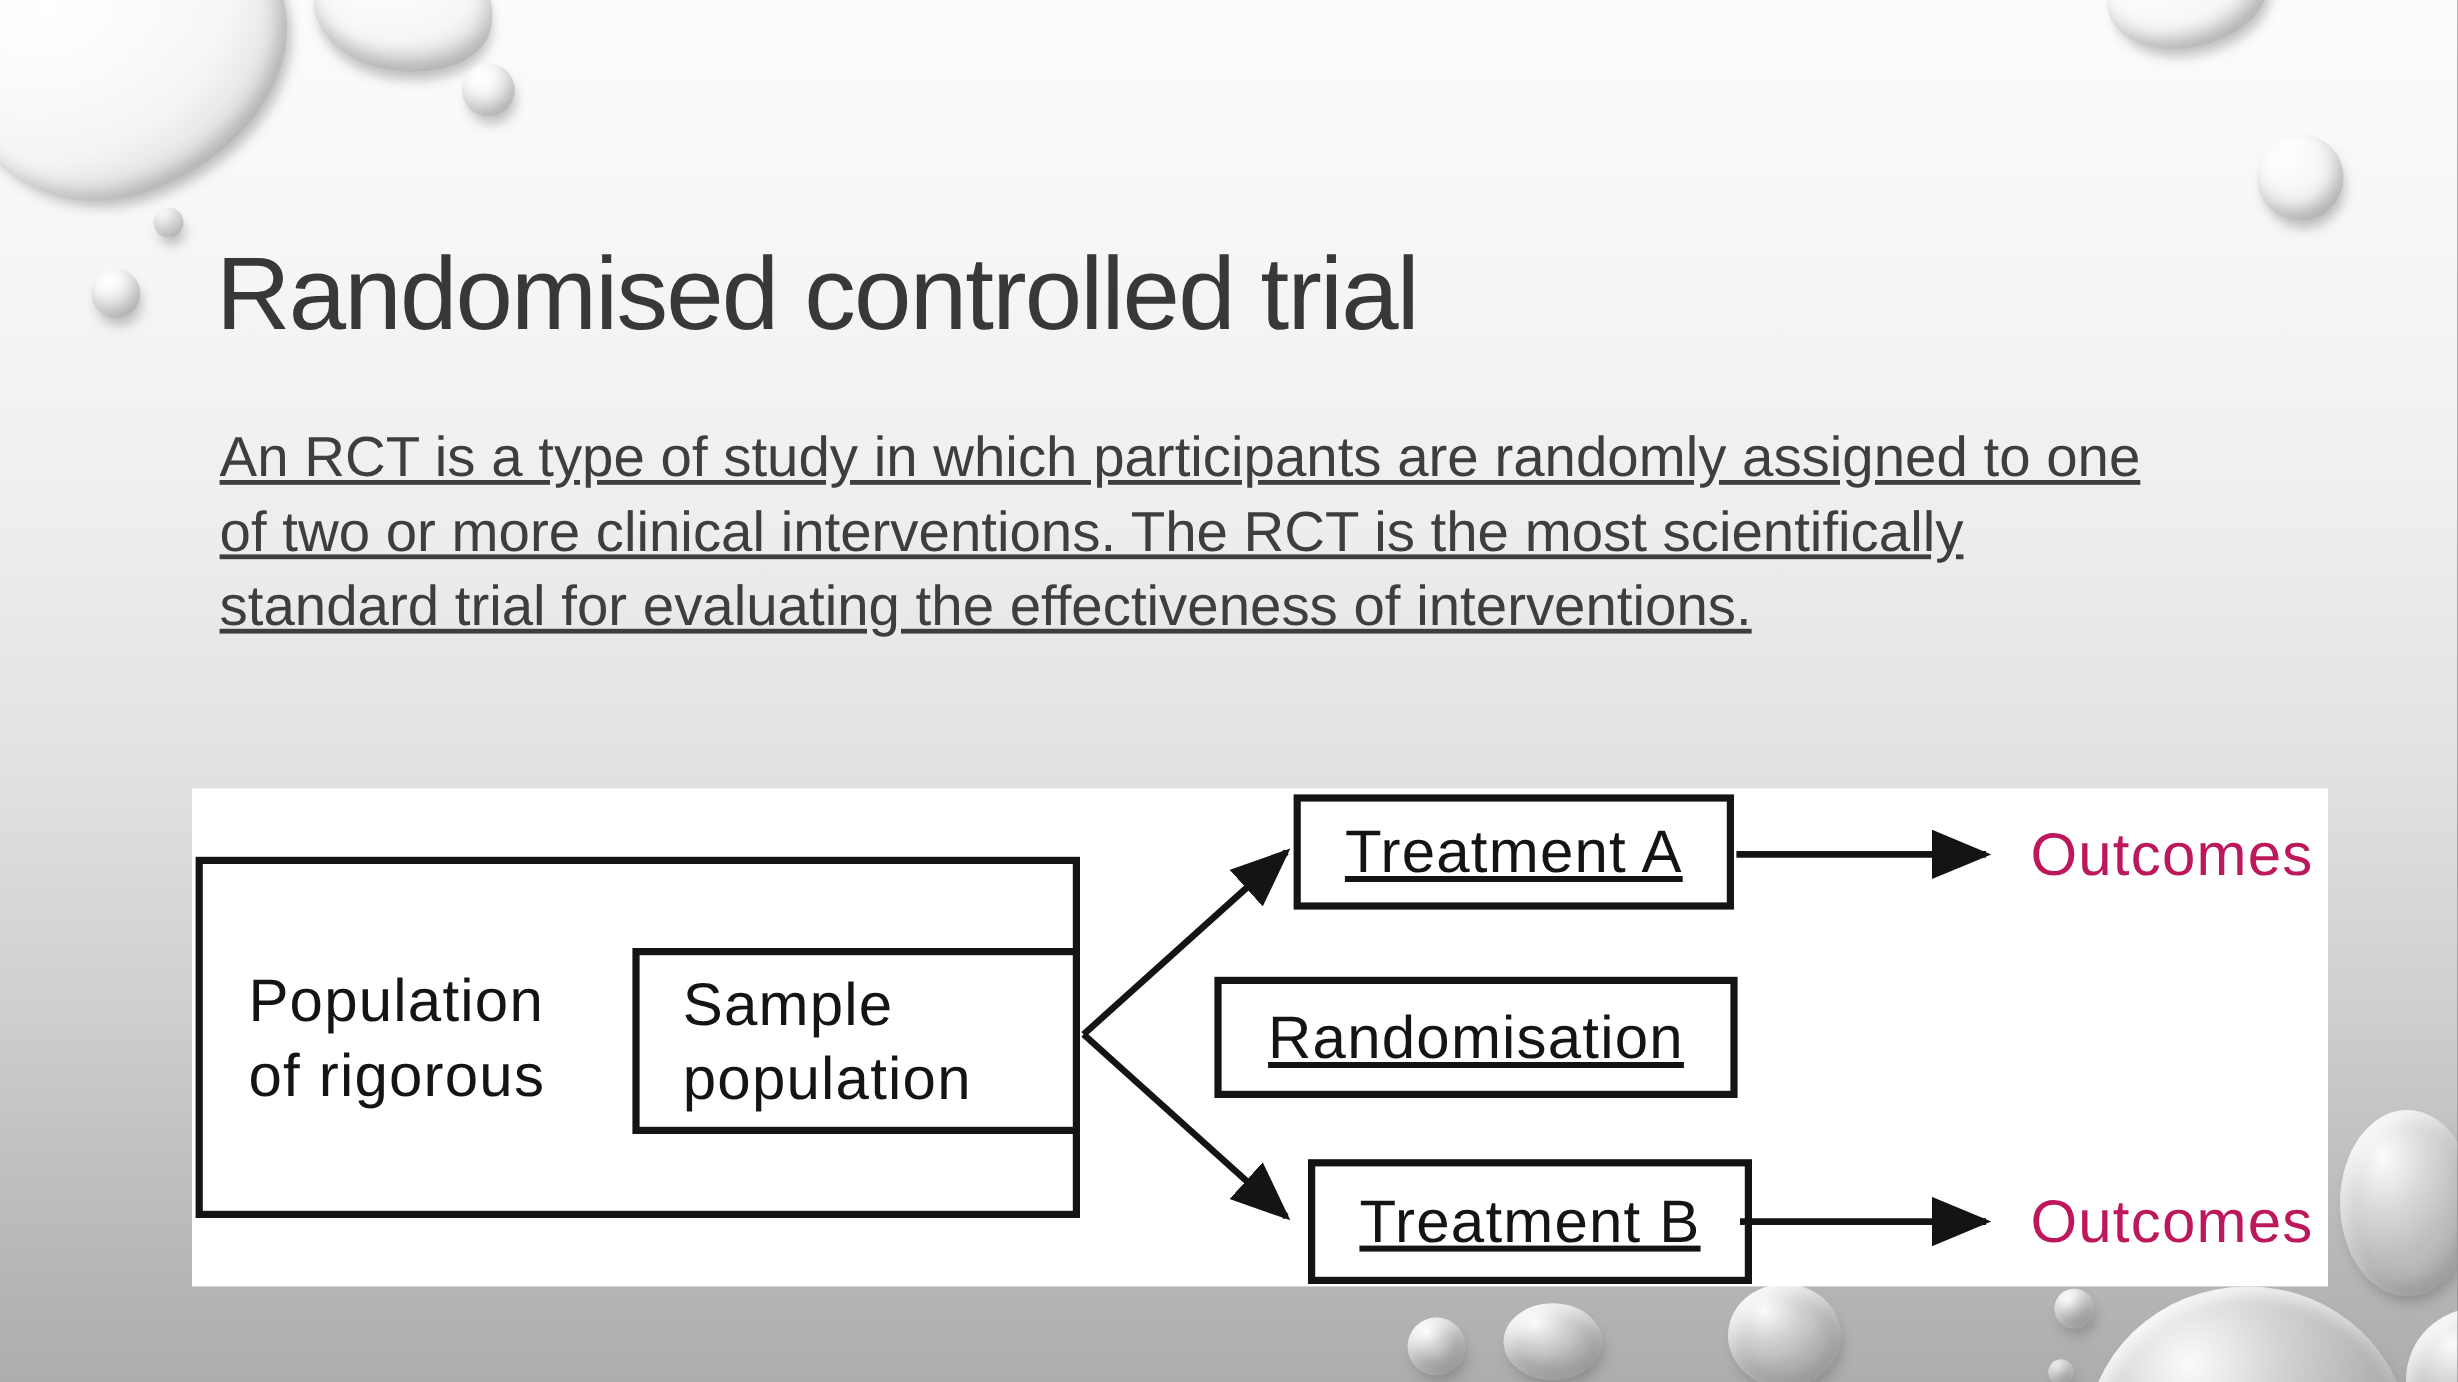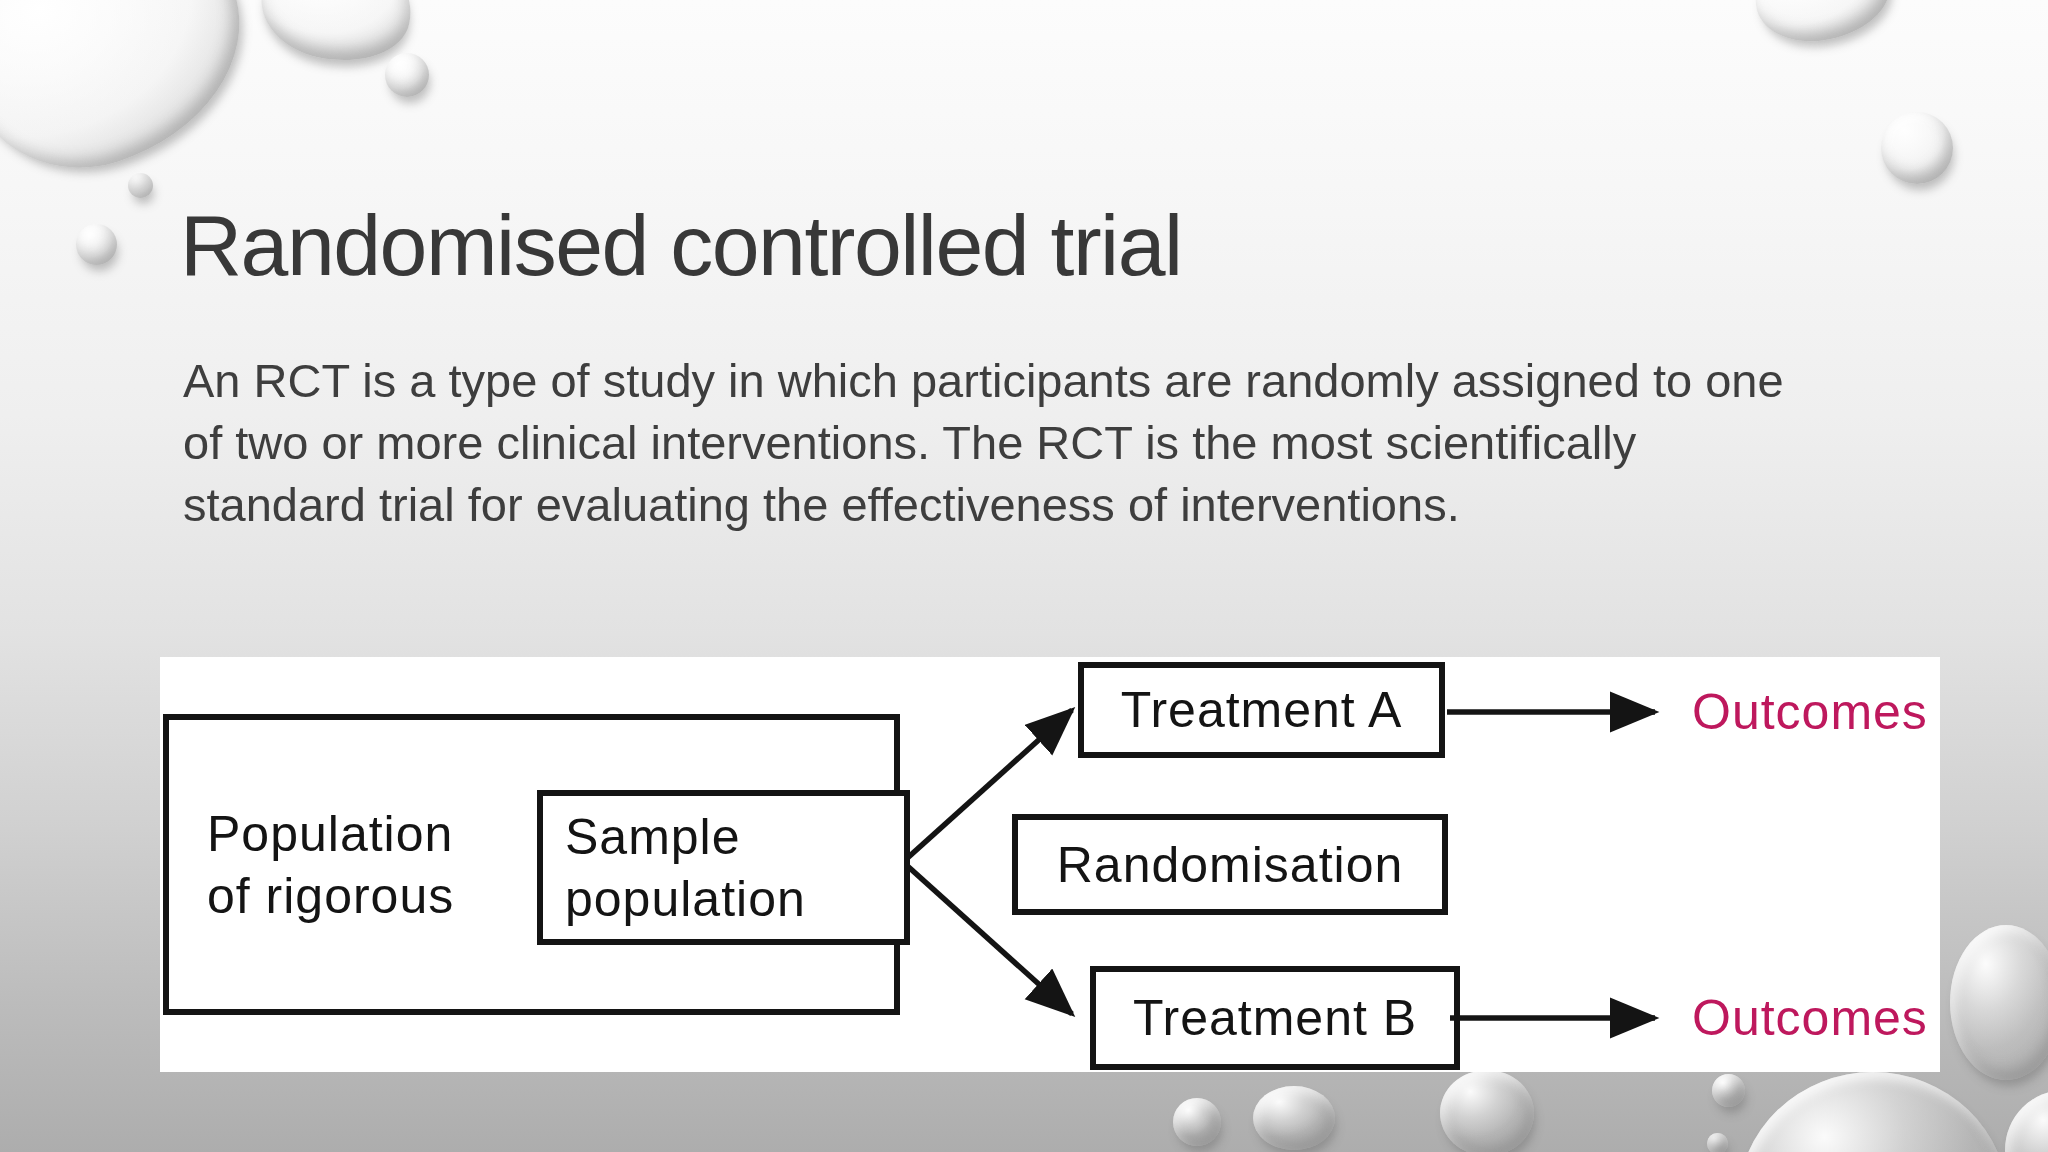--- a/index.html
+++ b/index.html
@@ -31,35 +31,35 @@
   
   .title{
     position:absolute;left:180px;top:196px;
     font-size:86px;font-weight:400;letter-spacing:-1.5px;
     color:#383838;margin:0;white-space:nowrap;
   }
   .body-text{
     position:absolute;left:183px;top:350px;width:1800px;
     font-size:47px;line-height:62px;color:#3e3e3e;
   }
-  .body-line{white-space:nowrap;}
+  .body-line{white-space:nowrap;text-decoration:underline;}
   
   .diagram-panel{
     position:absolute;left:160px;top:657px;width:1780px;height:415px;
     background:#ffffff;
   }
   .diagram-panel, .diagram-panel *{box-sizing:border-box;}
   .dbox{
     position:absolute;border:6px solid #141414;background:transparent;
     display:flex;align-items:center;
     color:#141414;font-size:50px;line-height:62px;letter-spacing:1px;
   }
-  .dbox.centered{justify-content:center;}
+  .dbox.centered{justify-content:center;text-decoration:underline;}
   .box-population{left:3px;top:57px;width:737px;height:301px;padding-left:38px;background:#fff;}
-  .box-sample{left:367px;top:133px;width:373px;height:155px;padding-left:22px;background:#fff;margin-left:10px;}
+  .box-sample{left:367px;top:133px;width:373px;height:155px;padding-left:36px;background:#fff;}
   .box-treatment-a{left:918px;top:5px;width:367px;height:96px;}
   .box-randomisation{left:852px;top:157px;width:436px;height:101px;}
   .box-treatment-b{left:918px;top:309px;width:370px;height:104px;margin-left:12px;}
   .outcome-label{
     position:absolute;color:#be185d;font-size:50px;line-height:62px;
     letter-spacing:1px;white-space:nowrap;
   }
   .outcome-top{left:1532px;top:24px;}
   .outcome-bottom{left:1532px;top:330px;}
   .arrow-layer{position:absolute;left:0;top:0;pointer-events:none;}

